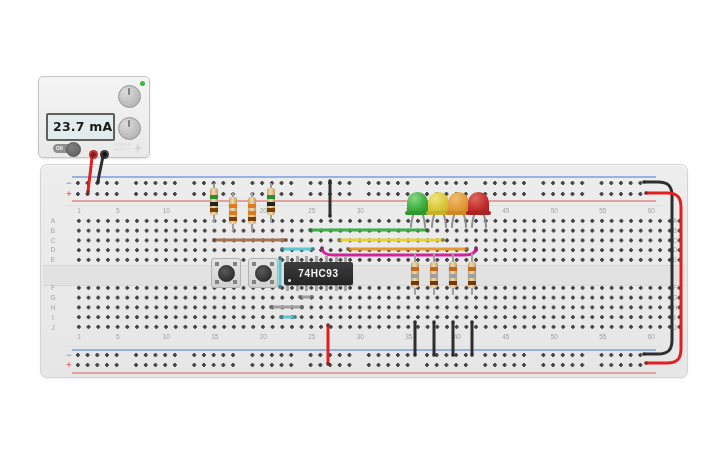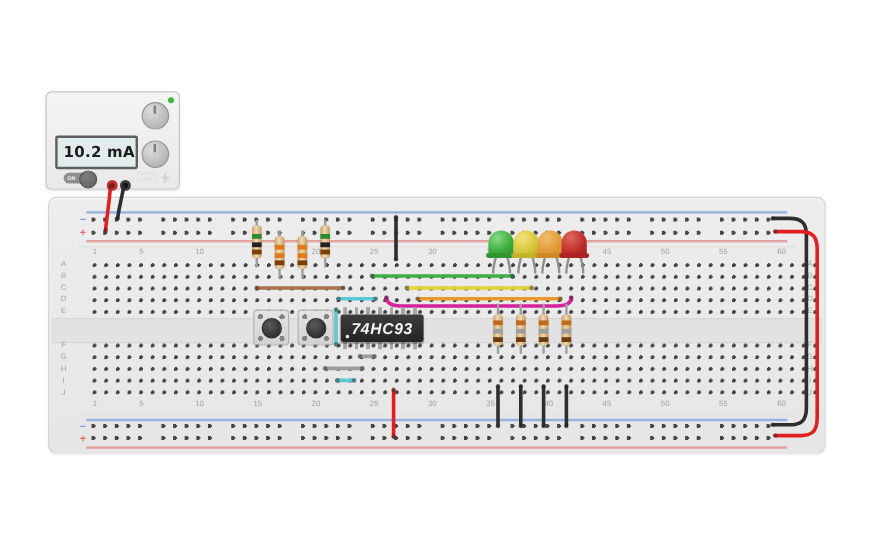--- a/index.html
+++ b/index.html
@@ -78,21 +78,21 @@
          radial-gradient(circle 2.2px at 23px 23px,#838383 99%,transparent),
          linear-gradient(180deg,#e4e4e4,#d2d2d2);}
   .pushbtn .cap{position:absolute;left:5.5px;top:5.5px;width:17px;height:17px;border-radius:50%;
        background:radial-gradient(circle at 38% 32%,#5a5a5a,#333333 70%);border:1px solid #2d2d2d;box-sizing:border-box;}
   .pushbtn .leg{position:absolute;width:5px;height:5px;background:#9f9f9f;border-radius:1px;z-index:-1;}
   .leg.tl{left:2px;top:-4px}.leg.tr{right:2px;top:-4px}.leg.bl{left:2px;bottom:-4px}.leg.br{right:2px;bottom:-4px}
 
   .ic{position:absolute;left:284px;top:262px;width:69px;height:23px;border-radius:2px;
        background:linear-gradient(180deg,#3d3d3d,#242424);box-shadow:0 1px 1px rgba(0,0,0,.3);}
   .ic .lbl{position:absolute;left:0;right:0;text-align:center;color:#f4f4f4;
-       font-size:13px;line-height:23px;font-weight:bold;letter-spacing:.6px;font-style:italic;}
+       font-size:10px;line-height:23px;font-weight:bold;letter-spacing:.6px;}
   .ic .pin1{position:absolute;left:4px;bottom:3px;width:3px;height:3px;border-radius:50%;background:#e8e8e8;}
   .icpins{position:absolute;left:286px;width:64px;height:6px;
        background:repeating-linear-gradient(90deg,#a5a5a5 0 3px,transparent 3px 9.7px);}
   .icpins.top{top:256px}.icpins.bot{top:285px}
 
   .led{position:absolute;top:192px;width:21px;height:22px;border-radius:10.5px 10.5px 2px 2px;}
   .led::after{content:"";position:absolute;left:-2px;right:-2px;bottom:-1px;height:4px;border-radius:2px;}
   .led-green{background:radial-gradient(circle at 35% 28%,#84da84,#3aaa3a 58%,#2d8f2d);}
   .led-green::after{background:#2f972f;}
   .led-yellow{background:radial-gradient(circle at 35% 28%,#f0e37a,#d6c535 58%,#b7a524);}
@@ -173,21 +173,21 @@
     <span class="rowlbl" style="left:630px;top:81px">D</span>
     <span class="rowlbl" style="left:630px;top:91px">E</span>
     <span class="rowlbl" style="left:630px;top:119px">F</span>
     <span class="rowlbl" style="left:630px;top:129px">G</span>
     <span class="rowlbl" style="left:630px;top:139px">H</span>
     <span class="rowlbl" style="left:630px;top:149px">I</span>
     <span class="rowlbl" style="left:630px;top:159px">J</span>
   </div>
 
   <div class="psu">
-    <div class="psu-display c">10.2 mA</div>
+    <div class="psu-display c">23.7 mA</div>
     <div class="knob k1"></div>
     <div class="knob k2"></div>
     <div class="pwr-led" style="background:#3cb83c"></div>
     <div class="psu-switch">
       <span class="on">ON</span>
       <span class="sknob"></span>
     </div>
     <div class="terminal red"></div>
     <div class="terminal black"></div>
     <div class="psu-brand">

